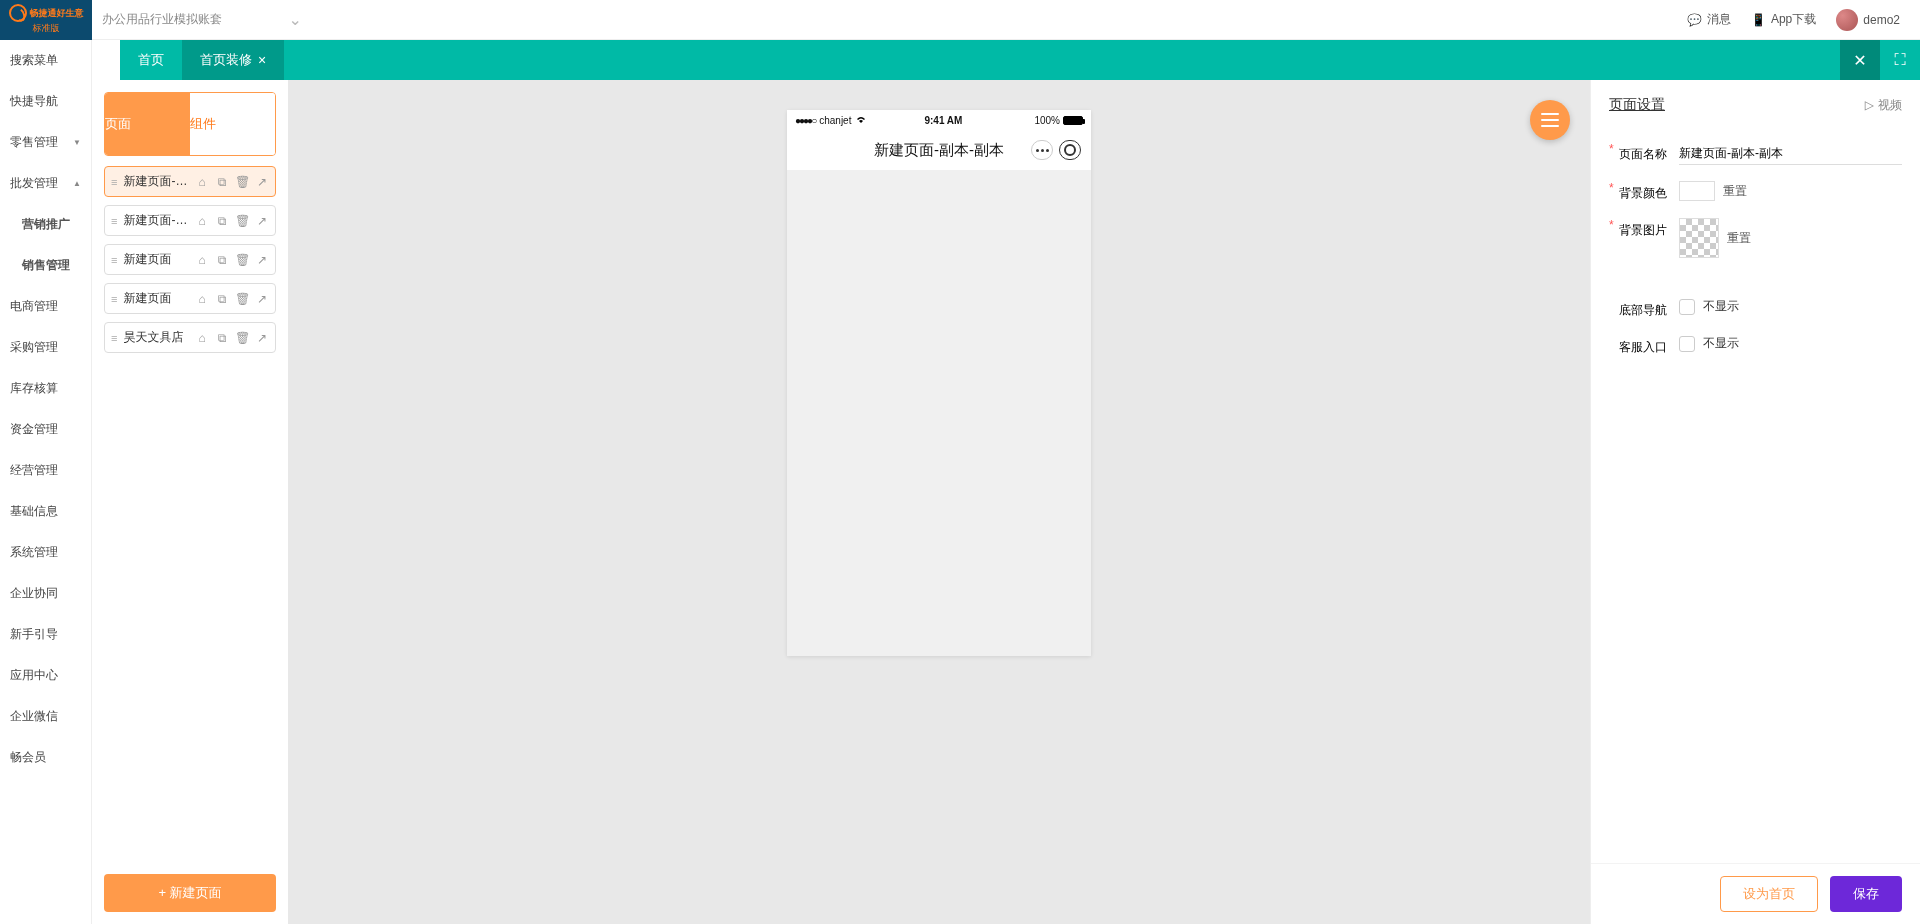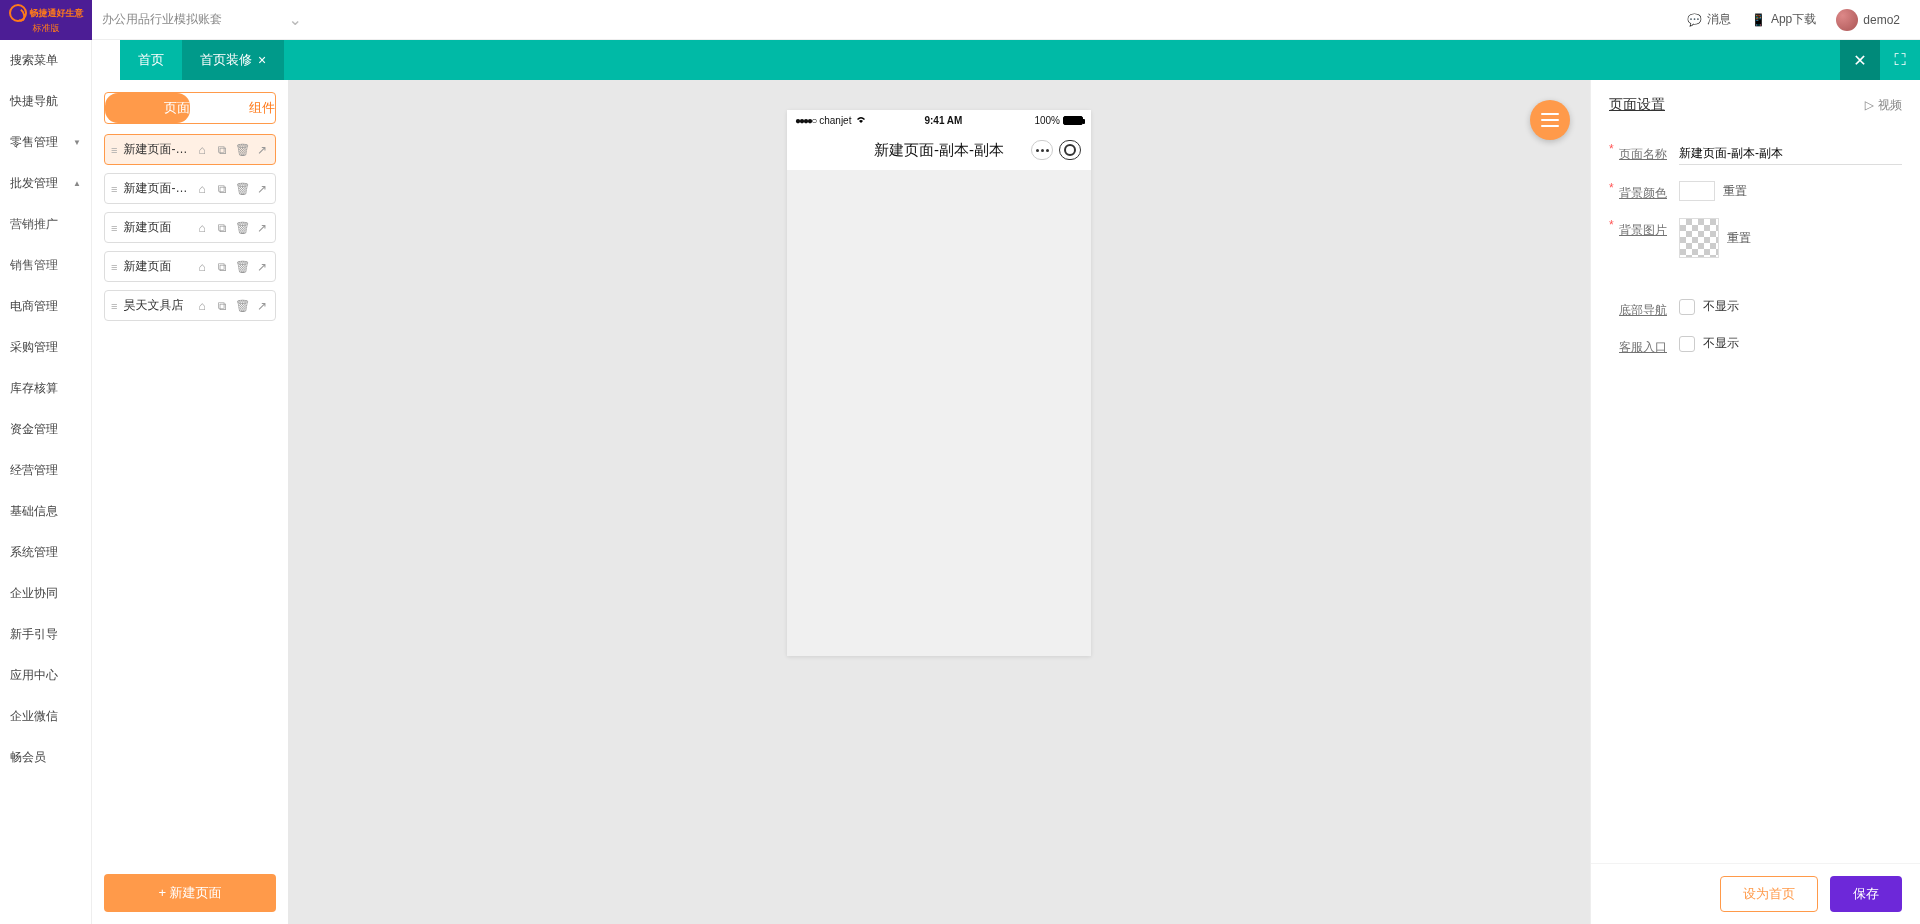--- a/index.html
+++ b/index.html
@@ -1,54 +1,54 @@
 <!DOCTYPE html>
 <html><head>
 <meta charset="utf-8">
 <style>
 * { margin: 0; padding: 0; box-sizing: border-box; font-family: -apple-system, "Microsoft YaHei", sans-serif; }
 body { font-size: 13px; color: #333; background: #fff; overflow: hidden; }
 
 
 .topbar { height: 40px; display: flex; align-items: center; border-bottom: 1px solid #eee; }
-.logo { width: 92px; height: 40px; background: #4c1d95; display: flex; flex-direction: column; align-items: center; justify-content: center; }
+.logo { width: 92px; height: 40px; background: #0c4a6e; display: flex; flex-direction: column; align-items: center; justify-content: center; }
 .logo-icon { width: 18px; height: 18px; border: 2px solid #ff7a1a; border-radius: 50%; position: relative; }
 .logo-icon::after { content: ""; position: absolute; left: 4px; top: 2px; width: 6px; height: 10px; border-radius: 50%; border: 2px solid #ff7a1a; border-left-color: transparent; border-top-color: transparent; transform: rotate(-20deg); }
 .logo-text { font-size: 9px; color: #ff7a1a; font-weight: bold; }
 .logo-sub { font-size: 9px; color: #ff7a1a; }
 .account-select { flex: 0 0 200px; margin-left: 10px; display: flex; align-items: center; color: #888; font-size: 12px; }
 .chevron-down { margin-left: auto; color: #bbb; font-size: 16px; }
 .topbar-right { margin-left: auto; display: flex; align-items: center; gap: 20px; padding-right: 20px; }
 .topbar-item { display: flex; align-items: center; gap: 5px; color: #555; font-size: 12px; cursor: pointer; }
 .avatar { width: 22px; height: 22px; border-radius: 50%; background: radial-gradient(circle at 30% 30%, #d88, #a55); }
 
 
 .main { display: flex; height: calc(100vh - 40px); }
 .leftnav { width: 92px; background: #fff; border-right: 1px solid #eee; overflow-y: auto; }
 .leftnav-item { padding: 12px 10px; font-size: 12px; color: #444; cursor: pointer; display: flex; align-items: center; justify-content: space-between; }
-.leftnav-item.sub { padding-left: 10px; color: #555; }
+.leftnav-item.sub { padding-left: 22px; color: #555; font-weight: bold; }
 .caret { font-size: 8px; color: #888; }
 
 
 .content { flex: 1; display: flex; flex-direction: column; }
 .tabbar { height: 40px; background: #00baa6; display: flex; align-items: center; color: #fff; margin-left: 28px; }
 .tab { padding: 0 18px; height: 40px; display: flex; align-items: center; gap: 6px; font-size: 13px; cursor: pointer; }
 .tab.active { background: #009a8a; }
 .tab .close { font-size: 14px; cursor: pointer; }
 .tabbar-right { margin-left: auto; display: flex; align-items: center; }
 .tabbar-icon { width: 40px; height: 40px; display: flex; align-items: center; justify-content: center; cursor: pointer; font-size: 16px; }
 .tabbar-icon.dark { background: #008a7a; }
 
 
 .workspace { flex: 1; display: flex; background: #fff; overflow: hidden; }
 
 
 .page-panel { width: 196px; padding: 12px; background: #fff; display: flex; flex-direction: column; }
 .seg { display: flex; border: 1px solid #ff9a4a; border-radius: 4px; overflow: hidden; margin-bottom: 10px; }
-.seg-btn { flex: 1; text-align: right; padding: 6px 0; font-size: 13px; cursor: pointer; color: #ff7a1a; background: #fff; border-radius: 13px; }
+.seg-btn { flex: 1; text-align: left; padding: 22px 0; font-size: 13px; cursor: pointer; color: #ff7a1a; background: #fff; }
 .seg-btn.active { background: #ff9a4a; color: #fff; }
 .page-list { flex: 1; overflow-y: auto; }
 .page-item { display: flex; align-items: center; gap: 6px; border: 1px solid #ddd; border-radius: 4px; padding: 6px 6px; margin-bottom: 8px; font-size: 12px; cursor: pointer; }
 .page-item.active { background: #fff0e4; border-color: #ff9a4a; }
 .page-item .drag { color: #aaa; font-size: 11px; cursor: grab; }
 .page-item .name { flex: 1; white-space: nowrap; overflow: hidden; text-overflow: ellipsis; }
 .page-item .ico { color: #999; font-size: 12px; cursor: pointer; width: 14px; text-align: center; }
 .new-page-btn { margin-top: auto; background: #ff9a4a; color: #fff; text-align: center; padding: 10px 0; border-radius: 4px; cursor: pointer; font-size: 13px; }
 
 
@@ -69,21 +69,21 @@
 .phone-header .target::after { content: ""; width: 8px; height: 8px; border: 2px solid #333; border-radius: 50%; }
 .phone-body { flex: 1; background: #f0f0f0; }
 
 
 .settings { width: 330px; border-left: 1px solid #eee; padding: 16px 18px 60px; position: relative; overflow-y: auto; }
 .settings-head { display: flex; align-items: center; margin-bottom: 20px; }
 .settings-title { font-size: 14px; flex: 1; text-decoration: underline; }
 .video-link { font-size: 12px; color: #888; display: flex; align-items: center; gap: 4px; cursor: pointer; }
 .form-row { display: flex; align-items: flex-start; padding: 8px 0; font-size: 12px; }
 .form-row .req { color: #f55; width: 10px; }
-.form-row label { width: 60px; color: #737373; padding-top: 4px; text-decoration: underline; }
+.form-row label { width: 60px; color: #000000; padding-top: 4px; }
 .form-row .ctrl { flex: 1; display: flex; align-items: center; gap: 8px; }
 .text-input { width: 100%; border: none; border-bottom: 1px solid #ddd; padding: 4px 0; font-size: 12px; outline: none; }
 .swatch { width: 36px; height: 20px; border: 1px solid #ddd; background: #fff; }
 .swatch.checker { width: 40px; height: 40px;
   background-image: linear-gradient(45deg,#ccc 25%,transparent 25%),linear-gradient(-45deg,#ccc 25%,transparent 25%),linear-gradient(45deg,transparent 75%,#ccc 75%),linear-gradient(-45deg,transparent 75%,#ccc 75%);
   background-size: 12px 12px; background-position: 0 0,0 6px,6px -6px,-6px 0; }
 .reset-link { color: #555; cursor: pointer; font-size: 12px; }
 .checkbox { width: 16px; height: 16px; border: 1px solid #ccc; border-radius: 3px; display: inline-flex; align-items: center; justify-content: center; cursor: pointer; }
 .checkbox.checked { background: #ff9a4a; border-color: #ff9a4a; color: #fff; font-size: 11px; }
 .checkbox.checked::after { content: "✓"; }

